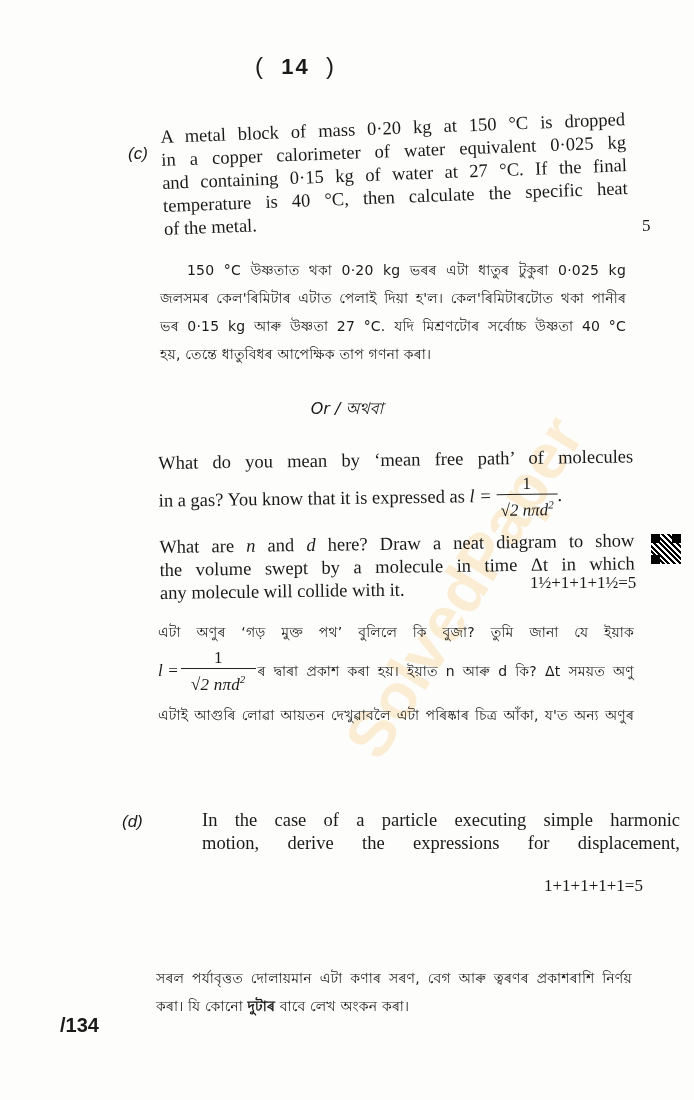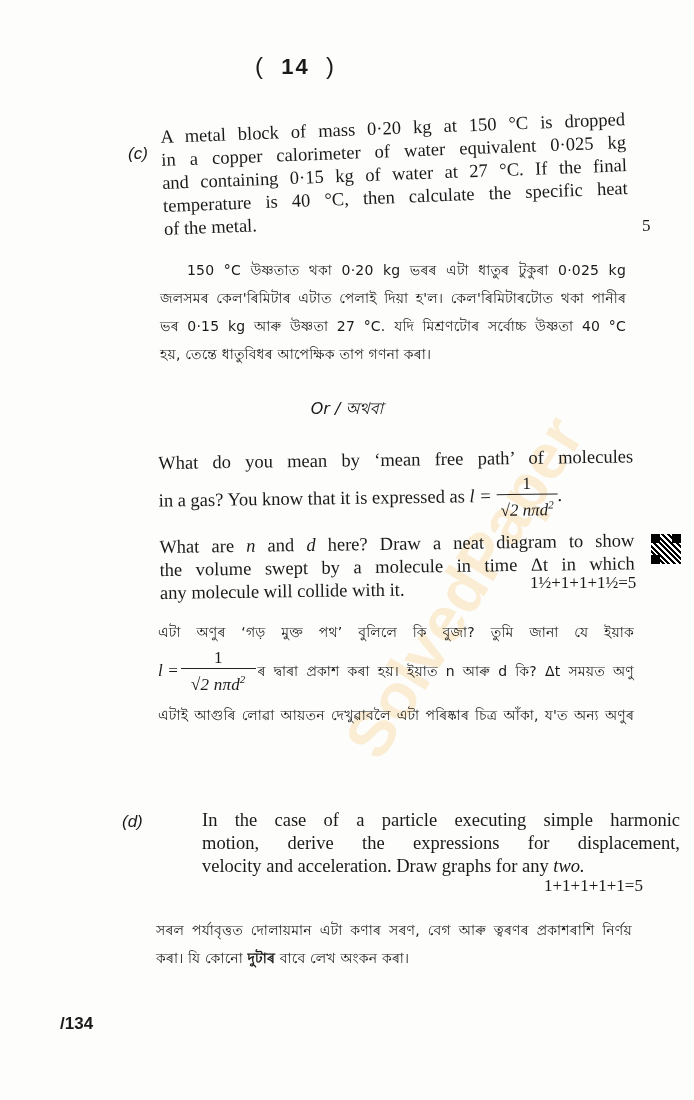--- a/index.html
+++ b/index.html
@@ -22,21 +22,21 @@
     .frac .den { border-top: 1px solid #222; padding: 0 4px; font-style: italic; }
     .frac .den sup { font-size: 11px; }
     .watermark { left: 250px; top: 420px; width: 420px; height: 340px; pointer-events: none; }
     .watermark span { display: block; transform: rotate(-58deg); transform-origin: center; font-family: "Liberation Sans", sans-serif; font-weight: bold; font-size: 64px; color: rgba(244, 166, 40, 0.18); position: absolute; left: 20px; top: 130px; white-space: nowrap; }
     .qr { left: 651px; top: 534px; width: 30px; height: 30px; background:
       linear-gradient(#000,#000) 0 0/9px 9px no-repeat,
       linear-gradient(#000,#000) 21px 0/9px 9px no-repeat,
       linear-gradient(#000,#000) 0 21px/9px 9px no-repeat,
       repeating-linear-gradient(45deg, #000 0 2px, #fff 2px 4px);
       outline: 1px solid #fff; }
-    .footer { left: 60px; top: 1014px; font-family: "Liberation Sans", sans-serif; font-weight: bold; font-size: 17px; }
+    .footer { left: 60px; top: 1014px; font-family: "Liberation Sans", sans-serif; font-weight: bold; font-size: 20px; }
   </style>
 </head>
 <body>
 
 <div class="abs watermark">
   <span>SolvedPaper</span>
 </div>
 
 <div class="abs page-num">
   <span class="paren">(</span>&nbsp;
@@ -96,29 +96,25 @@
     </span>
     <span style="flex:1; text-align:justify; text-align-last:justify;">ৰ দ্বাৰা প্ৰকাশ কৰা হয়। ইয়াত n আৰু d কি? Δt সময়ত অণু</span>
   </div>
   <div style="margin-top:6px; text-align:justify; text-align-last:justify;">এটাই আগুৰি লোৱা আয়তন দেখুৱাবলৈ এটা পৰিষ্কাৰ চিত্ৰ আঁকা, য'ত অন্য অণুৰ</div>
 </div>
 
 <div class="abs q-label" style="left:122px; top:812px;">(d)</div>
 <div class="abs en" style="left:157px; top:809px; width:478px;margin-left:45px;">
   <div style="text-align:justify; text-align-last:justify;">In the case of a particle executing simple harmonic</div>
   <div style="text-align:justify; text-align-last:justify;">motion, derive the expressions for displacement,</div>
-  <div>
-    <span>velocity and acceleration. Draw graphs for any</span>
-    <span class="it">two.</span>
-  </div>
 </div>
 <div class="abs marks" style="left:544px; top:876px;">1+1+1+1+1=5</div>
 
 <div class="abs as" style="left:156px; top:916px; width:476px;">
-  <div style="text-align:justify; text-align-last:justify;">সৰল পৰ্যাবৃত্তত দোলায়মান এটা কণাৰ সৰণ, বেগ আৰু ত্বৰণৰ প্ৰকাশৰাশি নিৰ্ণয়</div>
+  <div style="text-align:justify; text-align-last:justify;margin-top:48px;">সৰল পৰ্যাবৃত্তত দোলায়মান এটা কণাৰ সৰণ, বেগ আৰু ত্বৰণৰ প্ৰকাশৰাশি নিৰ্ণয়</div>
   <div>
     <span>কৰা। যি কোনো</span>
     <b>দুটাৰ</b>
     <span>বাবে লেখ অংকন কৰা।</span>
   </div>
 </div>
 
 <div class="abs footer">/134</div>
 
 </body></html>

